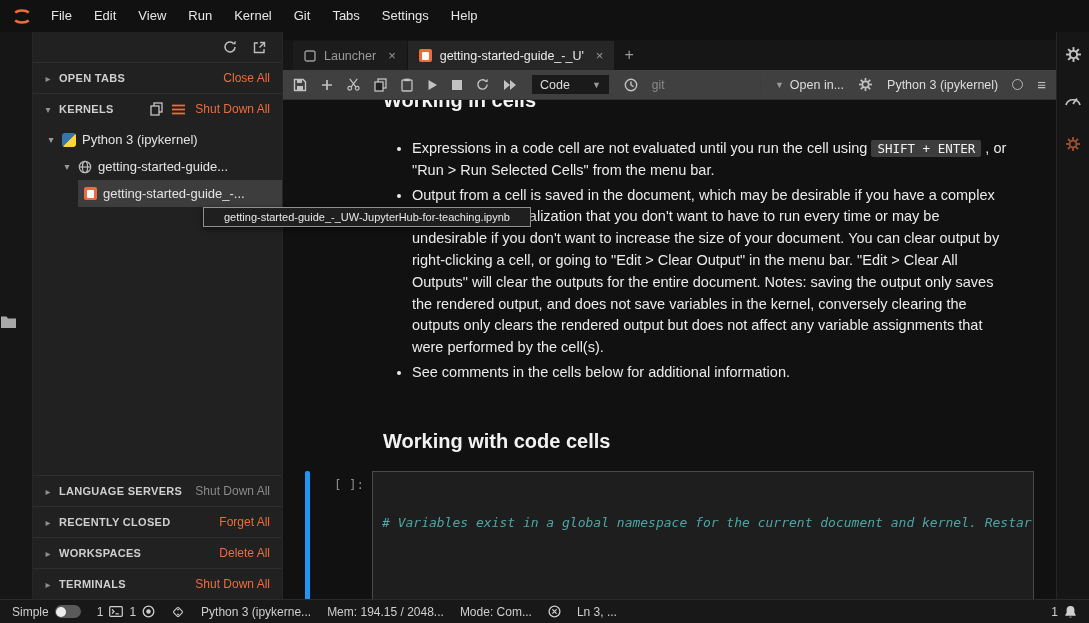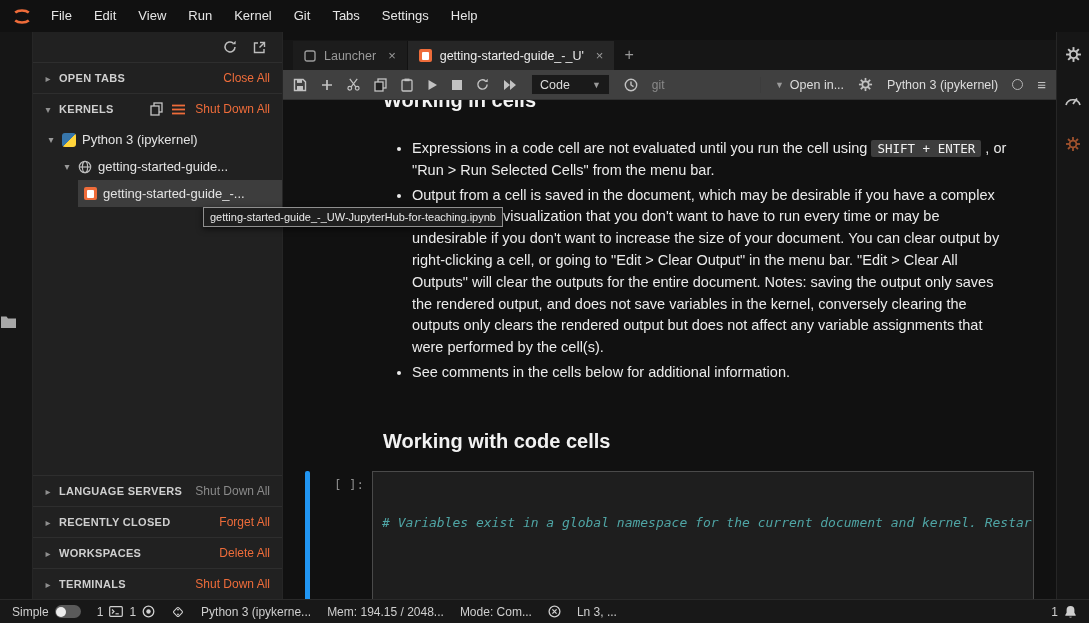--- a/index.html
+++ b/index.html
@@ -33,21 +33,21 @@
   .tree-caret { color:#9a9a9a; font-size:10px; width:10px; text-align:center; }
   .indent1 { padding-left:13px; }
   .indent2 { padding-left:29px; }
   .row-selected { margin-left:45px; background:#3d3d3d; flex:1; display:flex; align-items:center; gap:6px; height:27px; padding-left:6px; }
   .py-logo { width:14px; height:14px; border-radius:3px; background:linear-gradient(135deg,#3776ab 0 50%,#ffd43b 50% 100%); flex:none; }
   .nb-icon { width:13px; height:13px; background:#ee6c3a; border-radius:2px; position:relative; flex:none; }
   .nb-icon::after { content:""; position:absolute; left:3px; top:2.5px; right:3px; bottom:2.5px; background:#fff; border-radius:1px; }
   .sidebar-spacer { flex:1; }
 
   
-  .tooltip { position:absolute; left:203px; top:207px; z-index:99; background:#1f1f1f; border:1px solid #8f8f8f; padding:3px 6px; font-size:11px; color:#e8e8e8; white-space:nowrap; box-shadow:0 2px 6px rgba(0,0,0,.6); }
+  .tooltip { position:absolute; left:203px; top:207px; z-index:99; background:#1f1f1f; border:1px solid #8f8f8f; padding:3px 20px; font-size:11px; color:#e8e8e8; white-space:nowrap; box-shadow:0 2px 6px rgba(0,0,0,.6); }
 
   
   .main-col { flex:1; min-width:0; display:flex; flex-direction:column; background:#111; }
   .tabbar { height:30px; background:#161616; display:flex; align-items:stretch; padding-left:10px;margin-top:8px; }
   .tab { display:flex; align-items:center; gap:8px; padding:0 11px; font-size:12.5px; margin-top:1px; }
   .tab.inactive { background:#1c1c1c; color:#9a9a9a; border-right:1px solid #121212; }
   .tab.active { background:#262626; color:#ececec; }
   .tab-close { color:#9a9a9a; font-size:13px; margin-left:4px; }
   .tab-plus { color:#9a9a9a; font-size:16px; align-self:center; padding:0 10px; }
 

